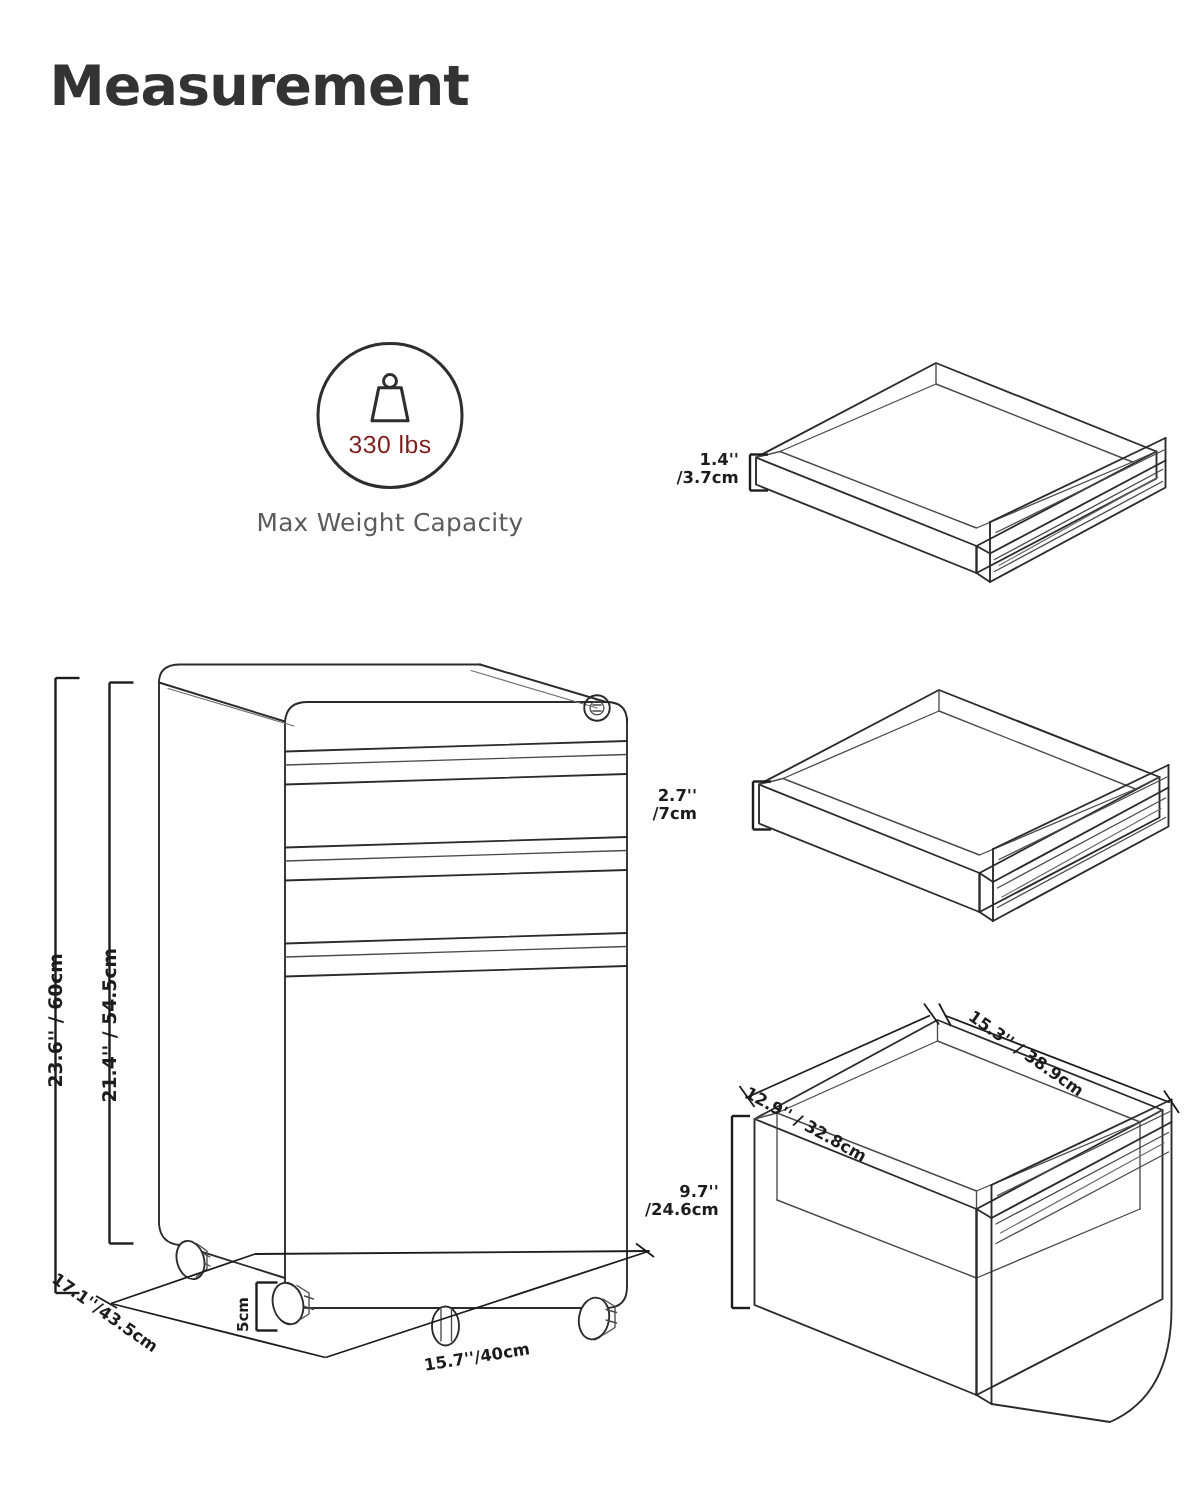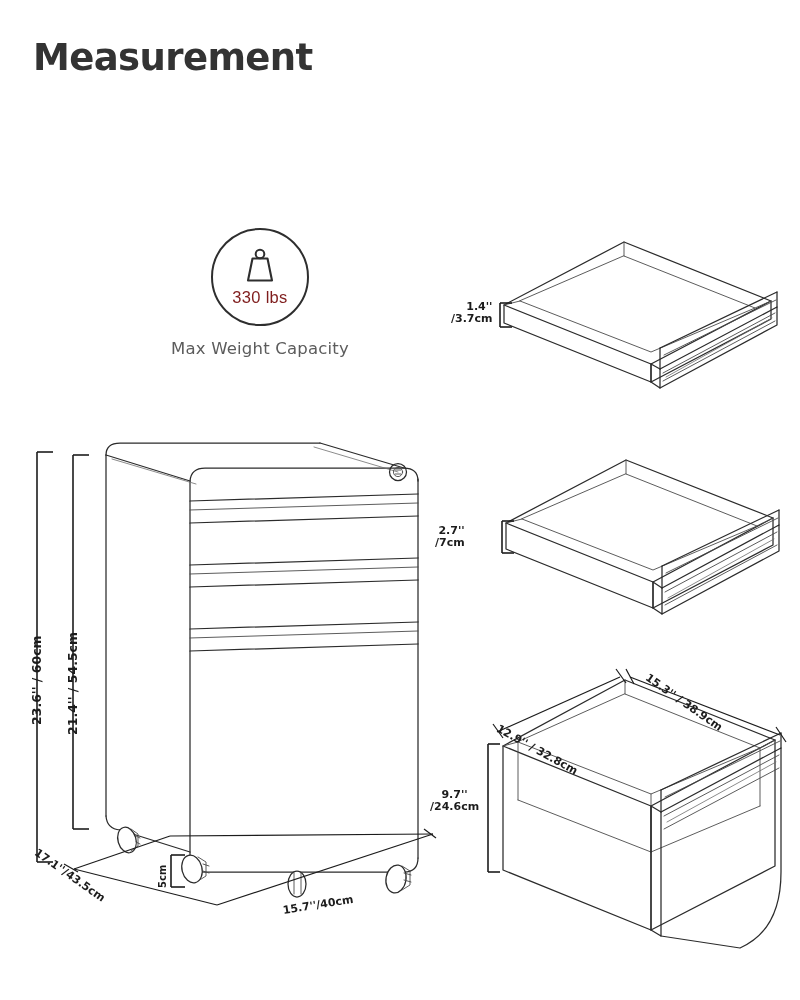--- a/index.html
+++ b/index.html
@@ -378,21 +378,21 @@
   <div class="dim small" style="left:451px; top:301px; text-align:right;">
     <span>1.4''</span>
     <span class="l2">/3.7cm</span>
   </div>
 
   <div class="dim small" style="left:435px; top:525px; text-align:right;">
     <span>2.7''</span>
     <span class="l2">/7cm</span>
   </div>
 
-  <div class="dim small" style="left:430px; top:789px; text-align:center;">
+  <div class="dim small" style="left:430px; top:789px; text-align:right;">
     <span>9.7''</span>
     <span class="l2">/24.6cm</span>
   </div>
 
   <div class="dim rot-right small" style="left:500px; top:723px;">12.9'' / 32.8cm</div>
 
   <div class="dim rot-d1 small" style="left:650px; top:672px;">15.3'' / 38.9cm</div>
 
 </div>
 

